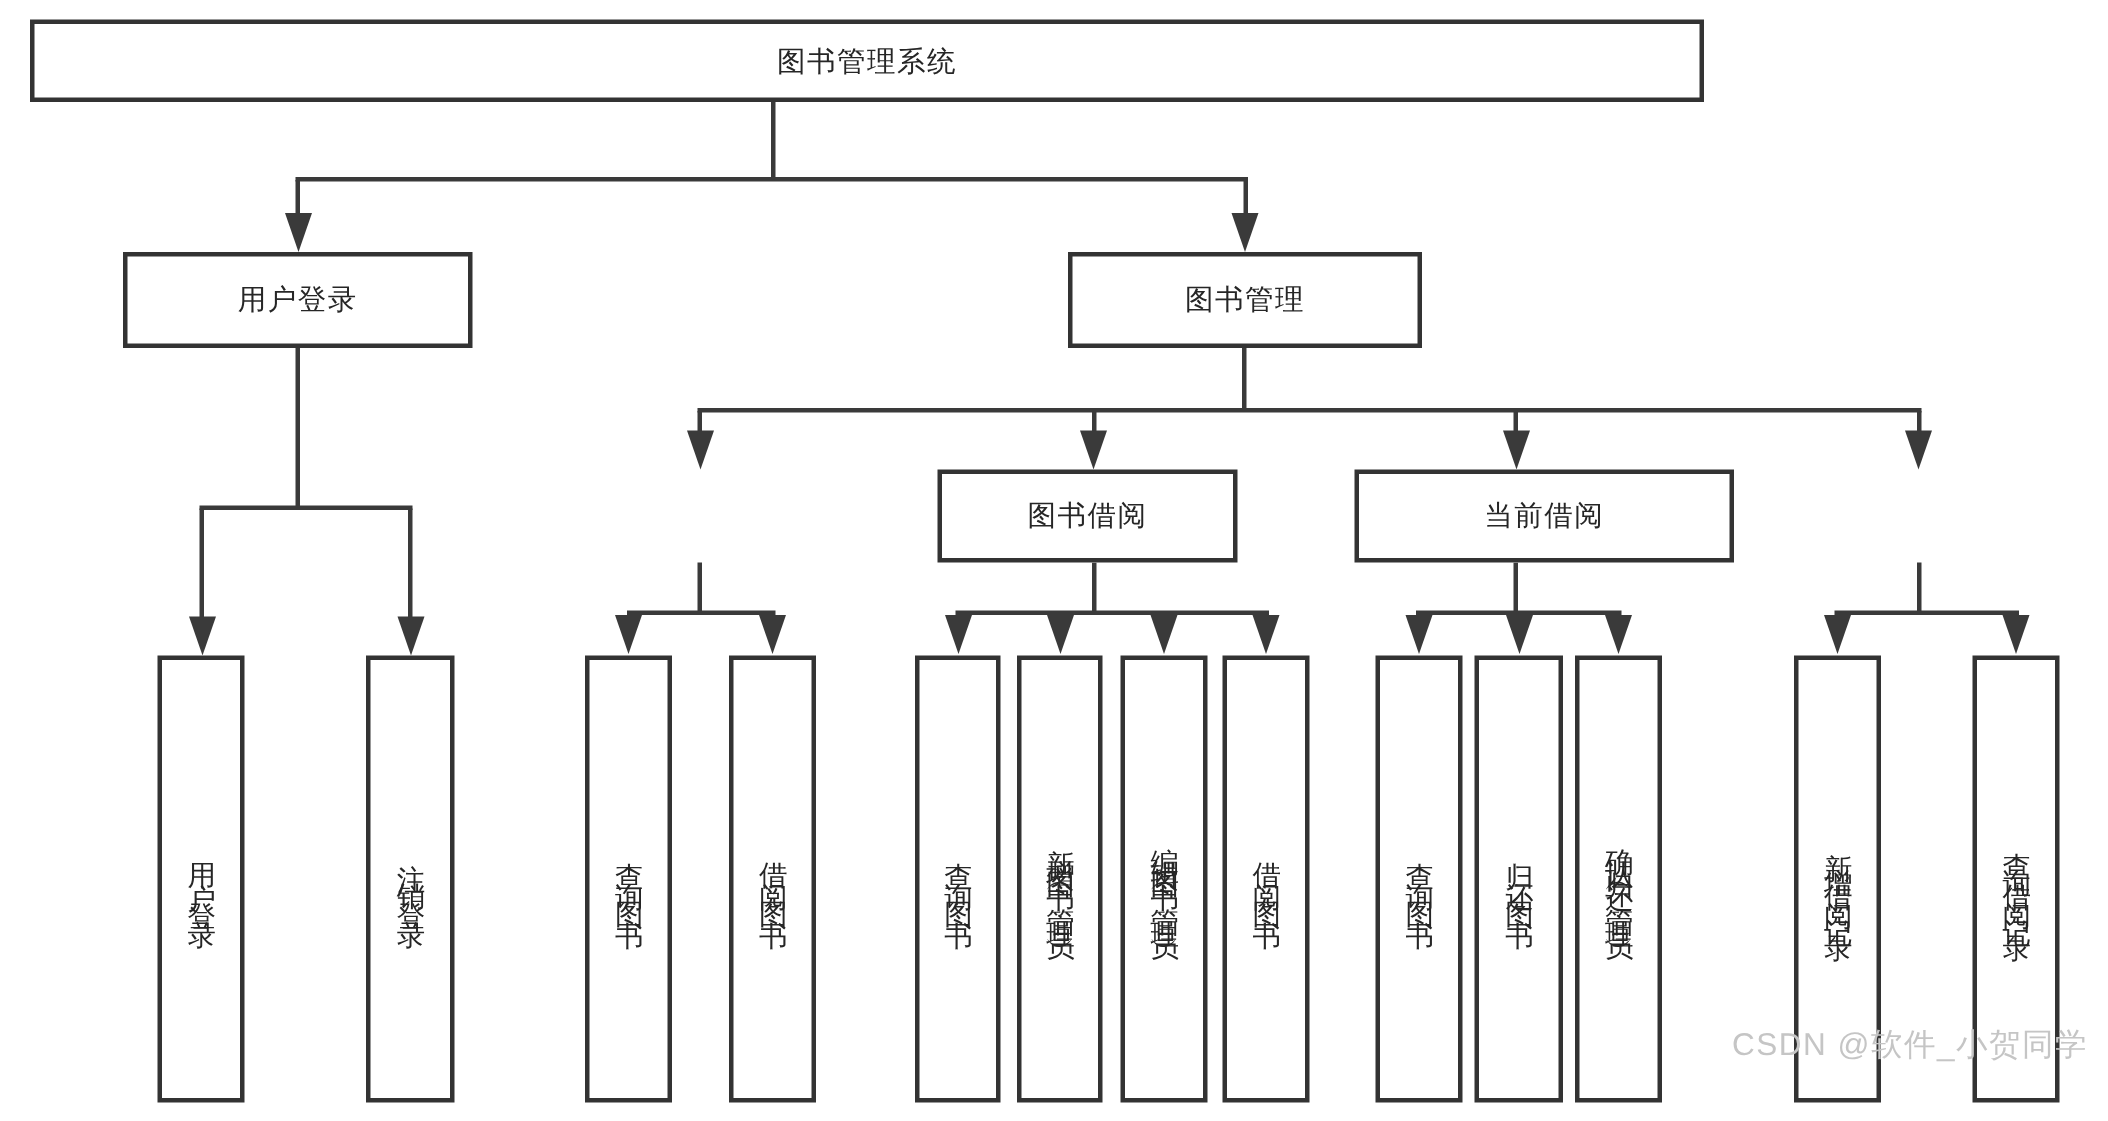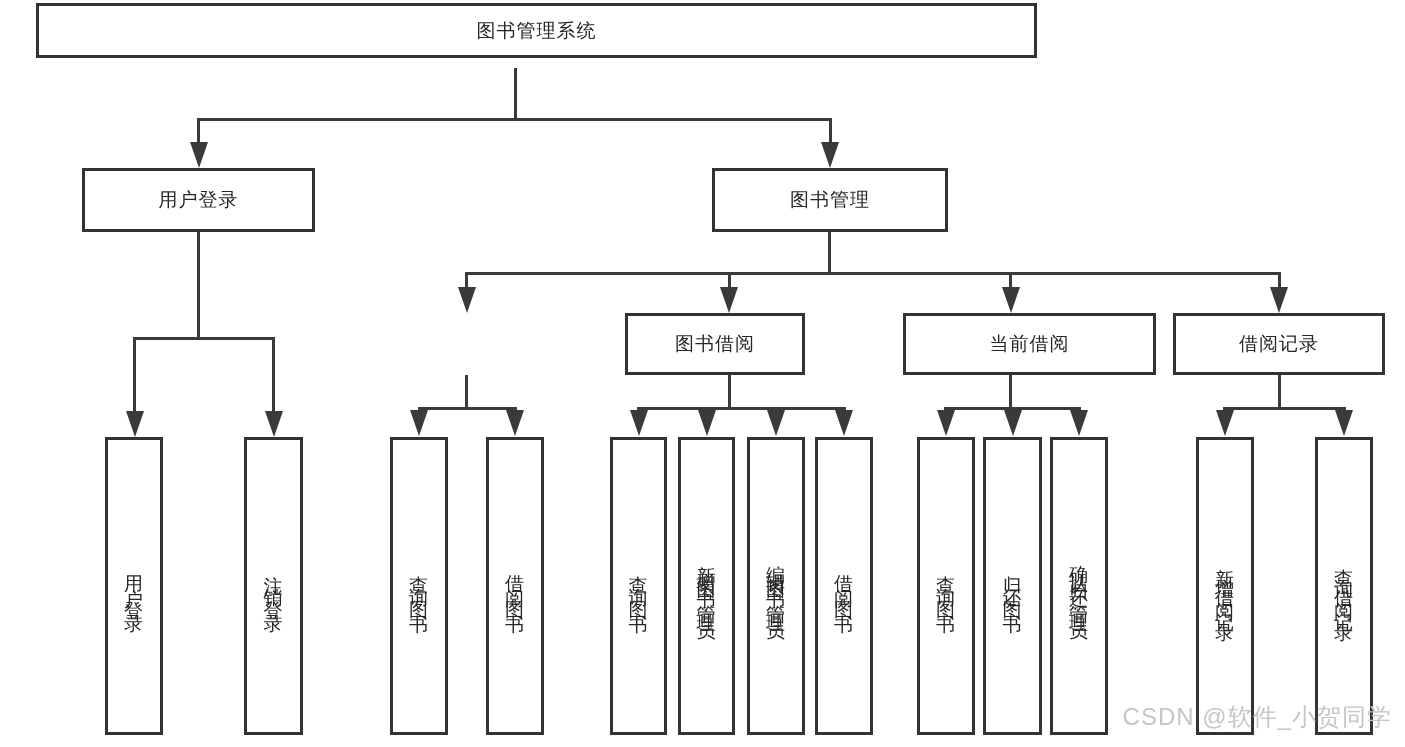--- a/index.html
+++ b/index.html
@@ -54,52 +54,49 @@
     position:absolute;
     width:0;height:0;
     border-left:9px solid transparent;
     border-right:9px solid transparent;
     border-top:26px solid var(--line);
     z-index:1;
   }
   .watermark{
     position:absolute;
     right:13px;
-    top:701px;
-    font-size:24px;
+    top:682px;
+    font-size:21px;
     color:var(--watermark);
     z-index:5;
     letter-spacing:1px;
     white-space:nowrap;
   }
 </style>
 </head>
 <body>
 
 <div class="canvas">
 
-  <div class="box" style="left:20px;top:3px;width:1001px;height:55px;margin-left:16px;">
+  <div class="box" style="left:20px;top:13px;width:1116px;height:55px;">
     <span class="hlabel">图书管理系统</span>
   </div>
 
   <div class="box" style="left:82px;top:168px;width:233px;height:64px;">
     <span class="hlabel">用户登录</span>
   </div>
   <div class="box" style="left:712px;top:168px;width:236px;height:64px;">
     <span class="hlabel">图书管理</span>
   </div>
 
-  <div class="box" style="left:625px;top:313px;width:180px;height:62px;">
+  <div class="box" style="left:625px;top:313px;width:200px;height:62px;">
     <span class="hlabel">图书借阅</span>
   </div>
   <div class="box" style="left:903px;top:313px;width:253px;height:62px;">
     <span class="hlabel">当前借阅</span>
-  </div>
-  <div class="box" style="left:1173px;top:313px;width:212px;height:62px;">
-    <span class="hlabel">借阅记录</span>
   </div>
 
   <div class="box" style="left:105px;top:437px;width:58px;height:298px;">
     <span class="vlabel">用户登录</span>
   </div>
   <div class="box" style="left:244px;top:437px;width:59px;height:298px;">
     <span class="vlabel">注销登录</span>
   </div>
 
   <div class="box" style="left:390px;top:437px;width:58px;height:298px;">

